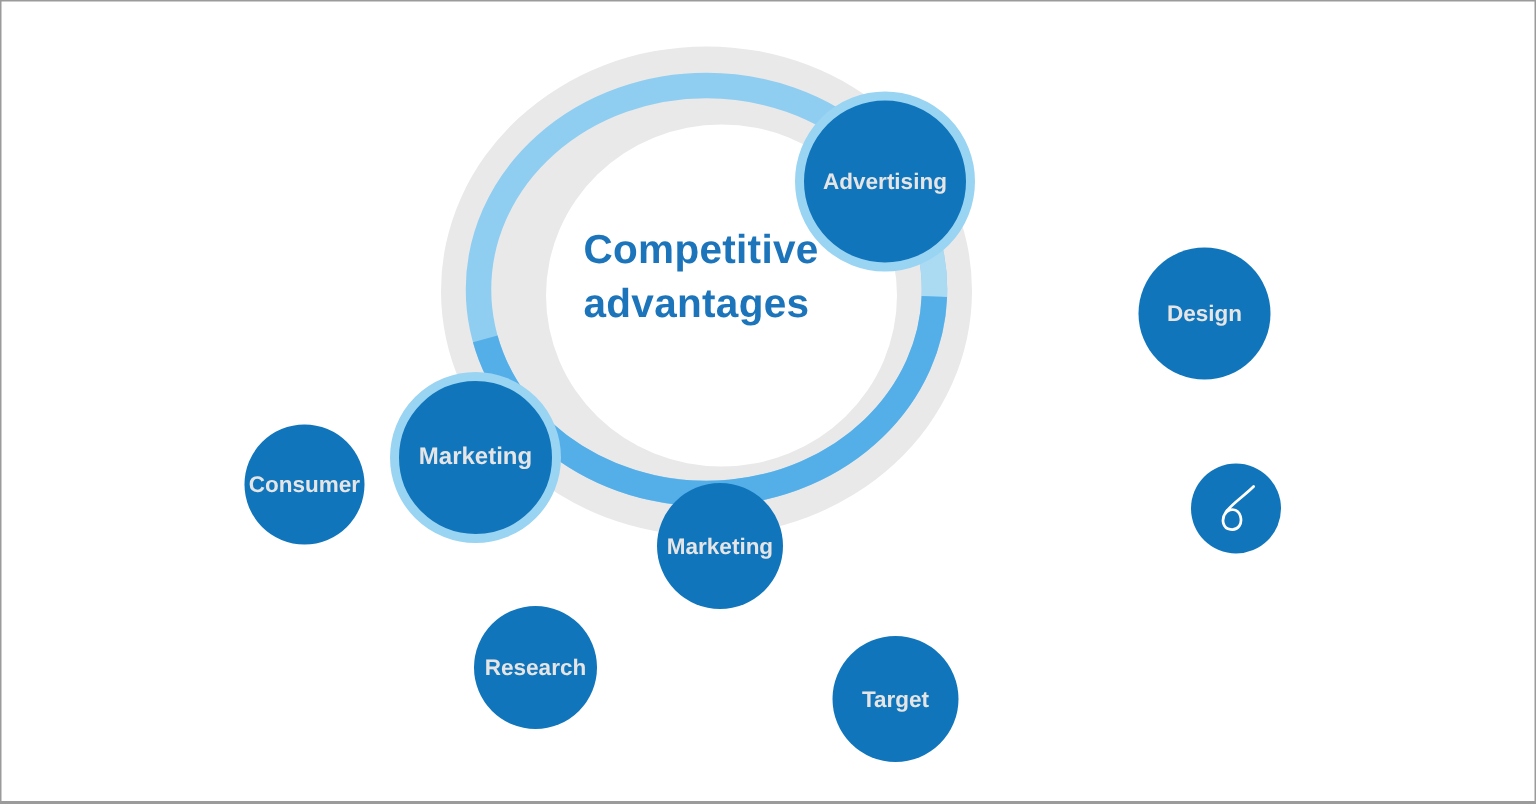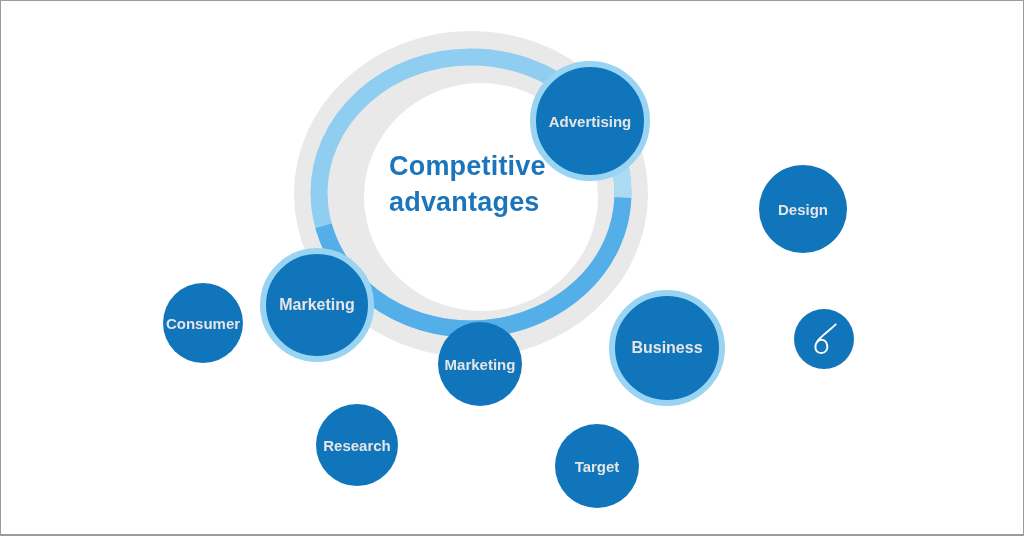--- a/index.html
+++ b/index.html
@@ -85,23 +85,20 @@
   </div>
 
   <div class="bubble b-consumer">
     <span>Consumer</span>
   </div>
 
   <div class="bubble b-planning">
     <span>Marketing</span>
   </div>
 
-  <div class="bubble ringed b-business">
-    <span>Business</span>
-  </div>
 
   <div class="bubble b-research">
     <span>Research</span>
   </div>
 
   <div class="bubble b-target">
     <span>Target</span>
   </div>
 
   <div class="bubble b-brandmark">

